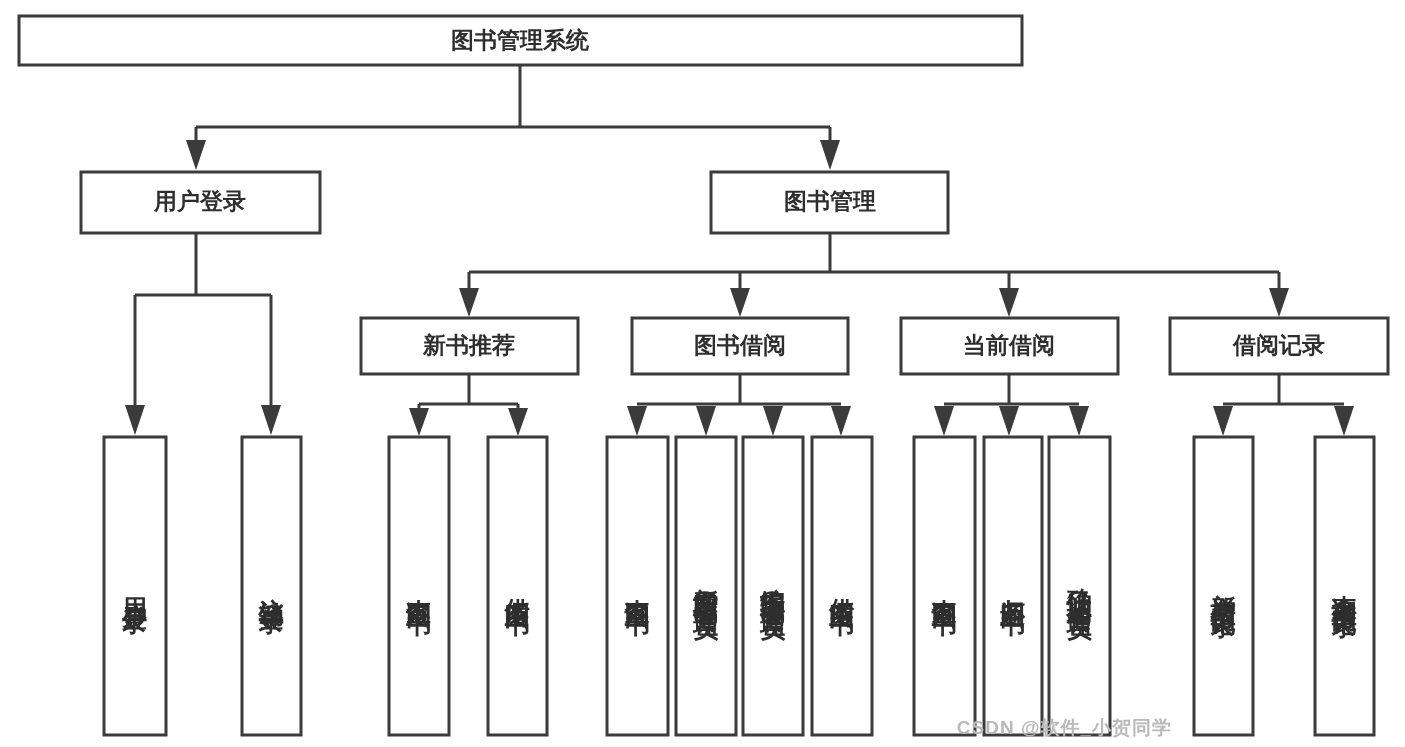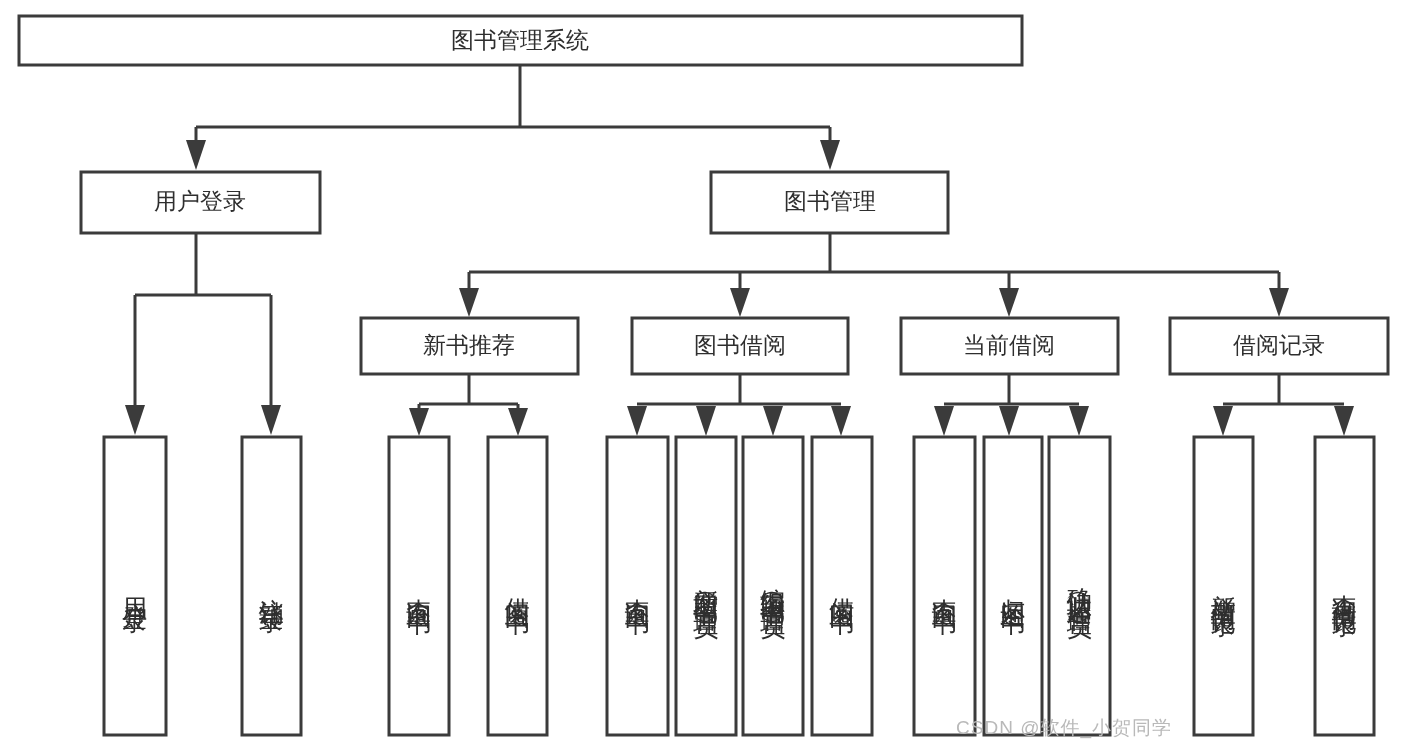--- a/index.html
+++ b/index.html
@@ -11,20 +11,21 @@
     width: 1405px;
     height: 747px;
     font-family: "Liberation Sans", "DejaVu Sans", sans-serif;
     overflow: hidden;
     position: relative;
   }
   #diagram-root {
     position: relative;
     width: 1180px;
     height: 747px;
+    font-weight: bold;
   }
   svg.diagram {
     position: absolute;
     top: 0;
     left: 0;
     width: 1405px;
     height: 747px;
     display: block;
   }
   .node-box {

